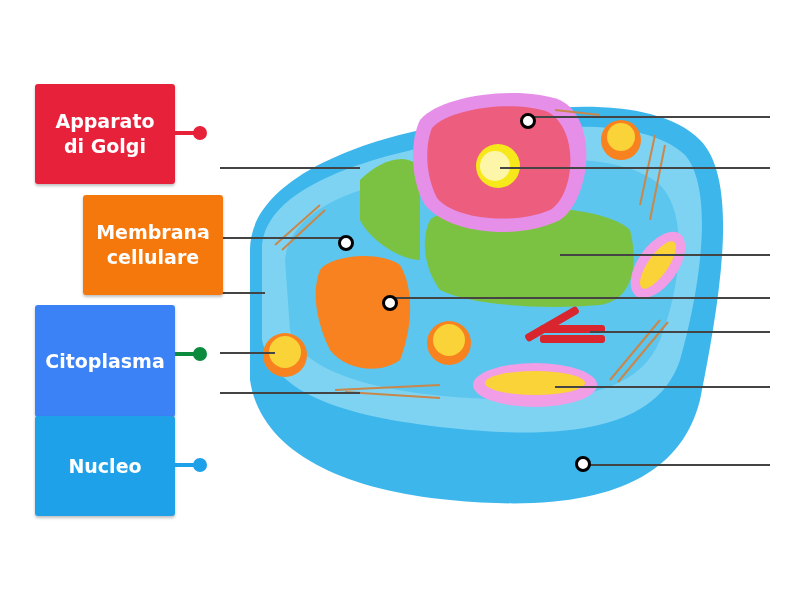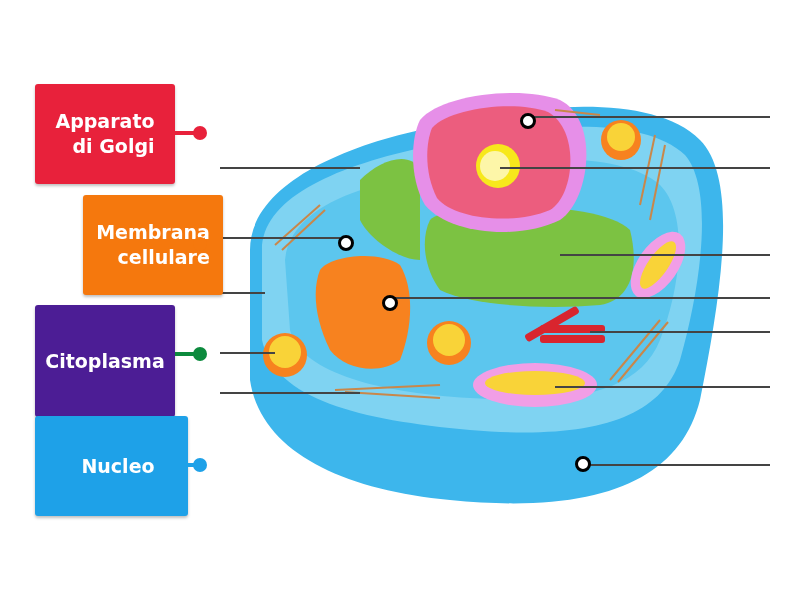--- a/index.html
+++ b/index.html
@@ -1,17 +1,17 @@
 <!DOCTYPE html>
 <html><head>
 <meta charset="utf-8">
 <style>
   html,body{margin:0;padding:0;}
   body{width:800px;height:600px;background:#ffffff;position:relative;overflow:hidden;font-family:"DejaVu Sans","Liberation Sans",sans-serif;}
-  .label-box{position:absolute;left:35px;width:140px;border-radius:3px;color:#fff;font-weight:bold;font-size:19px;line-height:25px;display:flex;align-items:center;justify-content:center;text-align:right;box-shadow:0 2px 3px rgba(0,0,0,0.25);cursor:grab;}
+  .label-box{position:absolute;left:35px;width:140px;border-radius:3px;color:#fff;font-weight:bold;font-size:19px;line-height:25px;display:flex;align-items:center;justify-content:center;text-align:center;box-shadow:0 2px 3px rgba(0,0,0,0.25);cursor:grab;}
   .label-text{white-space:pre-line;}
   .connector{position:absolute;height:4px;}
   .knob{position:absolute;width:14px;height:14px;border-radius:50%;}
   .diagram{position:absolute;left:0;top:0;width:800px;height:600px;}
   .dropline{position:absolute;height:2px;background:#444;}
   .dot{position:absolute;width:10px;height:10px;border-radius:50%;background:#fff;border:3px solid #000;}
 </style>
 </head>
 <body>
 
@@ -93,23 +93,23 @@
 <div class="connector" style="left:175px;top:131px;width:24px;background:#e8213b;"></div>
 <div class="knob" style="left:193px;top:126px;background:#e8213b;"></div>
 
 <div class="label-box" style="top:195px;height:100px;background:#f5780d;margin-left:48px;">
   <span class="label-text">Membrana
 cellulare</span>
 </div>
 <div class="connector" style="left:175px;top:242px;width:24px;background:#f5780d;"></div>
 <div class="knob" style="left:193px;top:237px;background:#f5780d;"></div>
 
-<div class="label-box" style="top:305px;height:112px;background:#4c1d95;">
+<div class="label-box" style="top:305px;height:112px;background:#3b82f6;">
   <span class="label-text">Citoplasma</span>
 </div>
 <div class="connector" style="left:175px;top:352px;width:24px;background:#0c8a3d;"></div>
 <div class="knob" style="left:193px;top:347px;background:#0c8a3d;"></div>
 
-<div class="label-box" style="top:416px;height:100px;background:#1ea1e8;padding-left:13px;">
+<div class="label-box" style="top:416px;height:100px;background:#1ea1e8;">
   <span class="label-text">Nucleo</span>
 </div>
 <div class="connector" style="left:175px;top:463px;width:24px;background:#1ea1e8;"></div>
 <div class="knob" style="left:193px;top:458px;background:#1ea1e8;"></div>
 
 </body></html>

